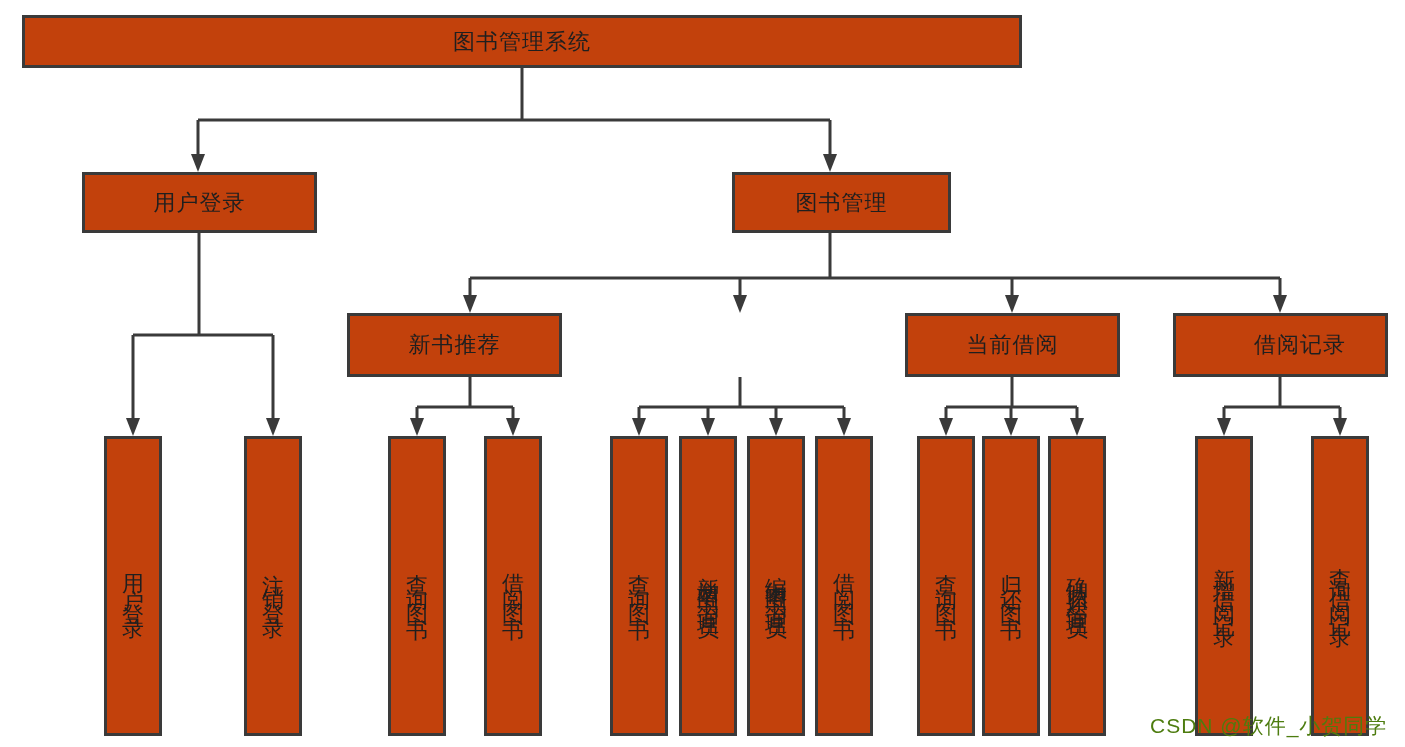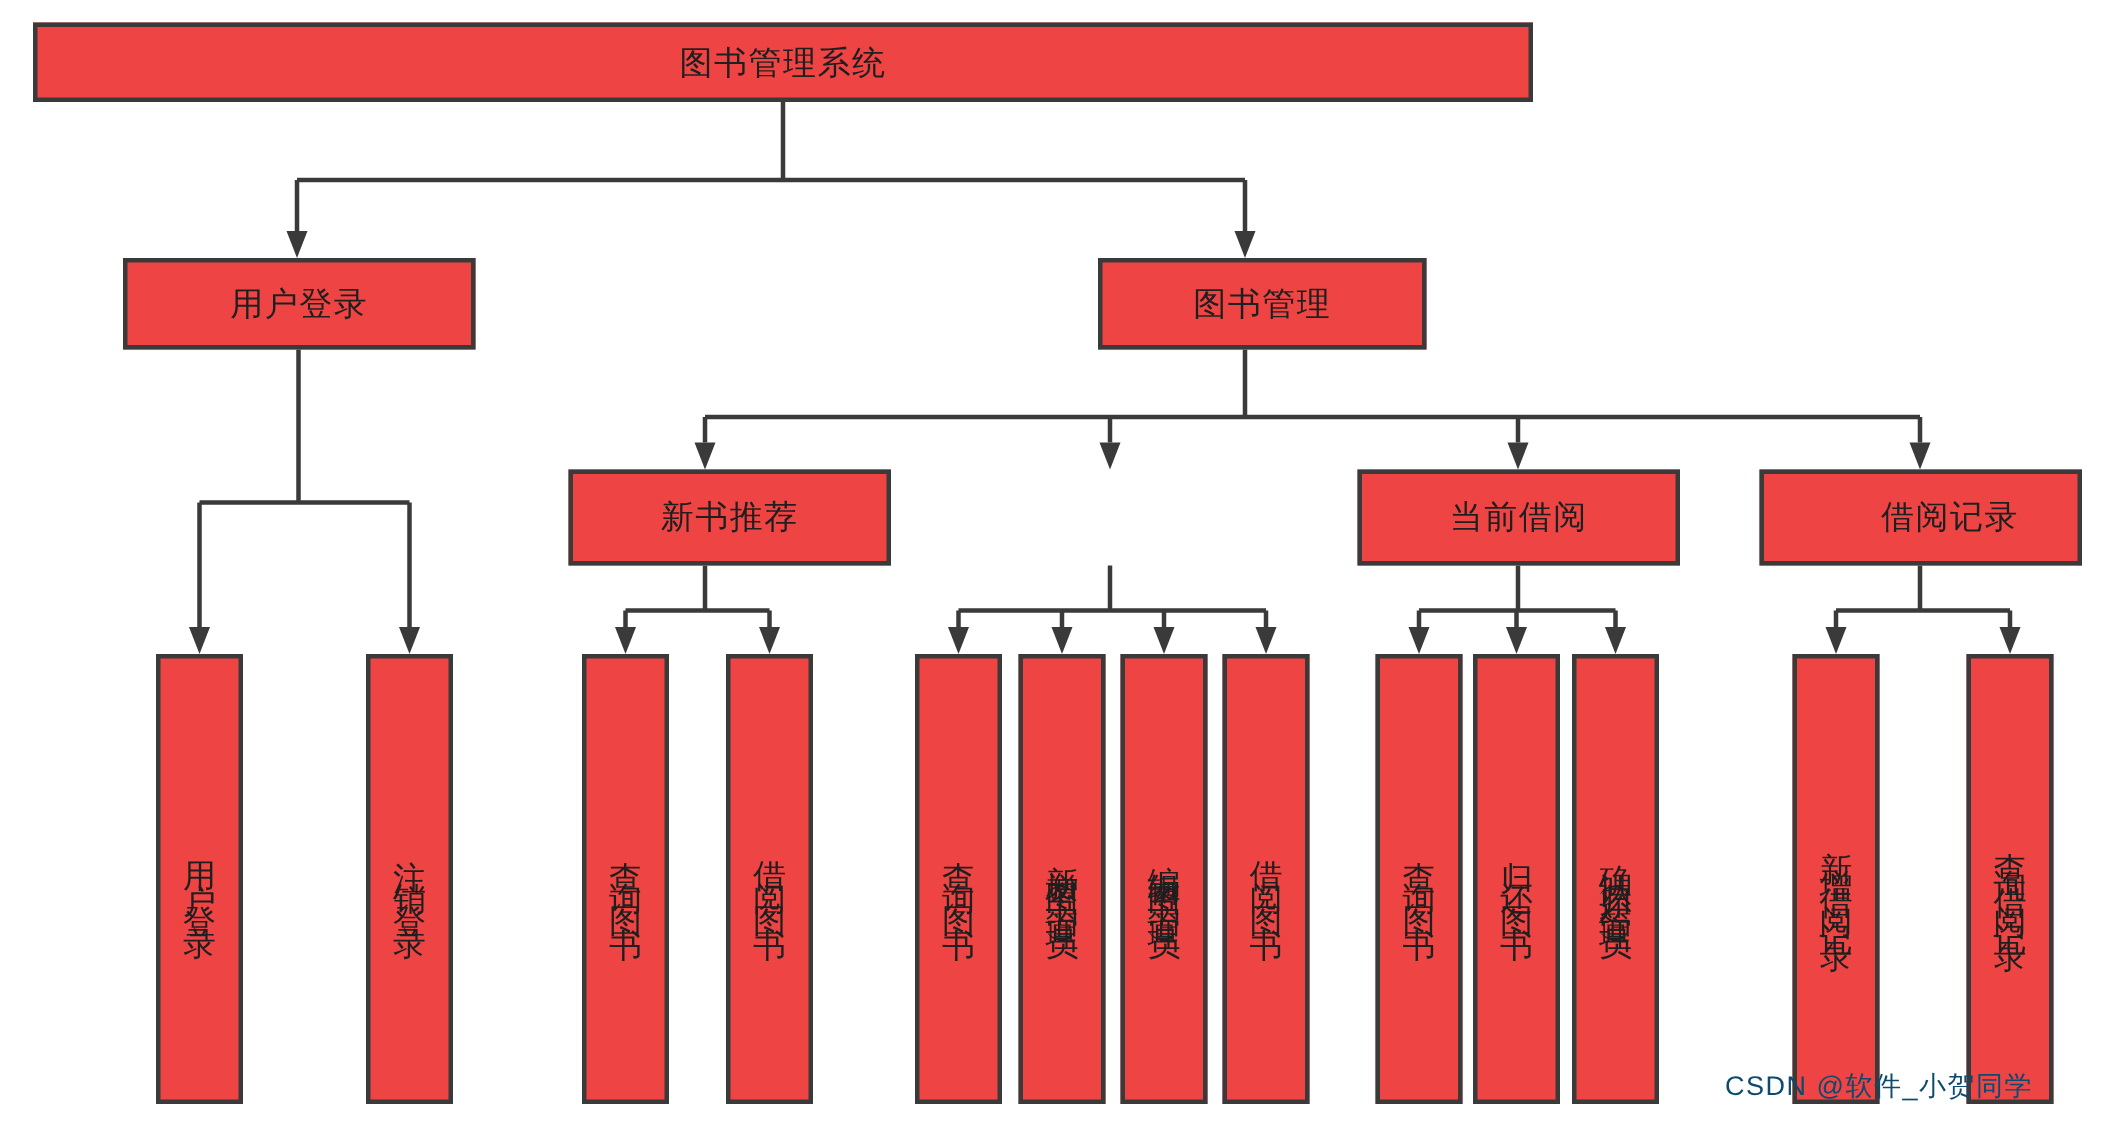--- a/index.html
+++ b/index.html
@@ -8,41 +8,41 @@
     width:1405px;height:747px;
     background:#ffffff;
     font-family:"Liberation Sans","DejaVu Sans",sans-serif;
     overflow:hidden;
   }
   svg.connectors{position:absolute;left:0;top:0;z-index:1;}
   .node{
     position:absolute;
     box-sizing:border-box;
     border:3px solid #3a3a3a;
-    background:#ef4444;
+    background:#c2410c;
     display:flex;align-items:center;justify-content:center;
     color:#1f1f1f;
     z-index:2;
   }
   .hlabel{font-size:22px;letter-spacing:1px;white-space:nowrap;}
   .vtext{
     writing-mode:vertical-rl;
     text-orientation:mixed;
     font-size:22px;
     line-height:1;
     color:#1f1f1f;
   }
   .len4{letter-spacing:15px;}
   .len6{letter-spacing:12px;}
   .len9{letter-spacing:6px;}
   .watermark{
     position:absolute;
     left:1150px;top:712px;
-    font-size:18px;
-    color:#0c4a6e;
+    font-size:21px;
+    color:#4d7c0f;
     letter-spacing:1px;
     z-index:5;
     white-space:nowrap;
   }
 </style>
 </head>
 <body>
 
 <div class="canvas">
 
@@ -90,21 +90,21 @@
     <span class="hlabel">图书管理系统</span>
   </div>
 
   <div class="node" style="left:82px;top:172px;width:235px;height:61px;">
     <span class="hlabel">用户登录</span>
   </div>
   <div class="node" style="left:732px;top:172px;width:219px;height:61px;">
     <span class="hlabel">图书管理</span>
   </div>
 
-  <div class="node" style="left:379px;top:313px;width:215px;height:64px;">
+  <div class="node" style="left:347px;top:313px;width:215px;height:64px;">
     <span class="hlabel">新书推荐</span>
   </div>
   <div class="node" style="left:905px;top:313px;width:215px;height:64px;">
     <span class="hlabel">当前借阅</span>
   </div>
   <div class="node" style="left:1173px;top:313px;width:215px;height:64px;padding-left:39px;">
     <span class="hlabel">借阅记录</span>
   </div>
 
   <div class="node" style="left:104px;top:436px;width:58px;height:300px;">

